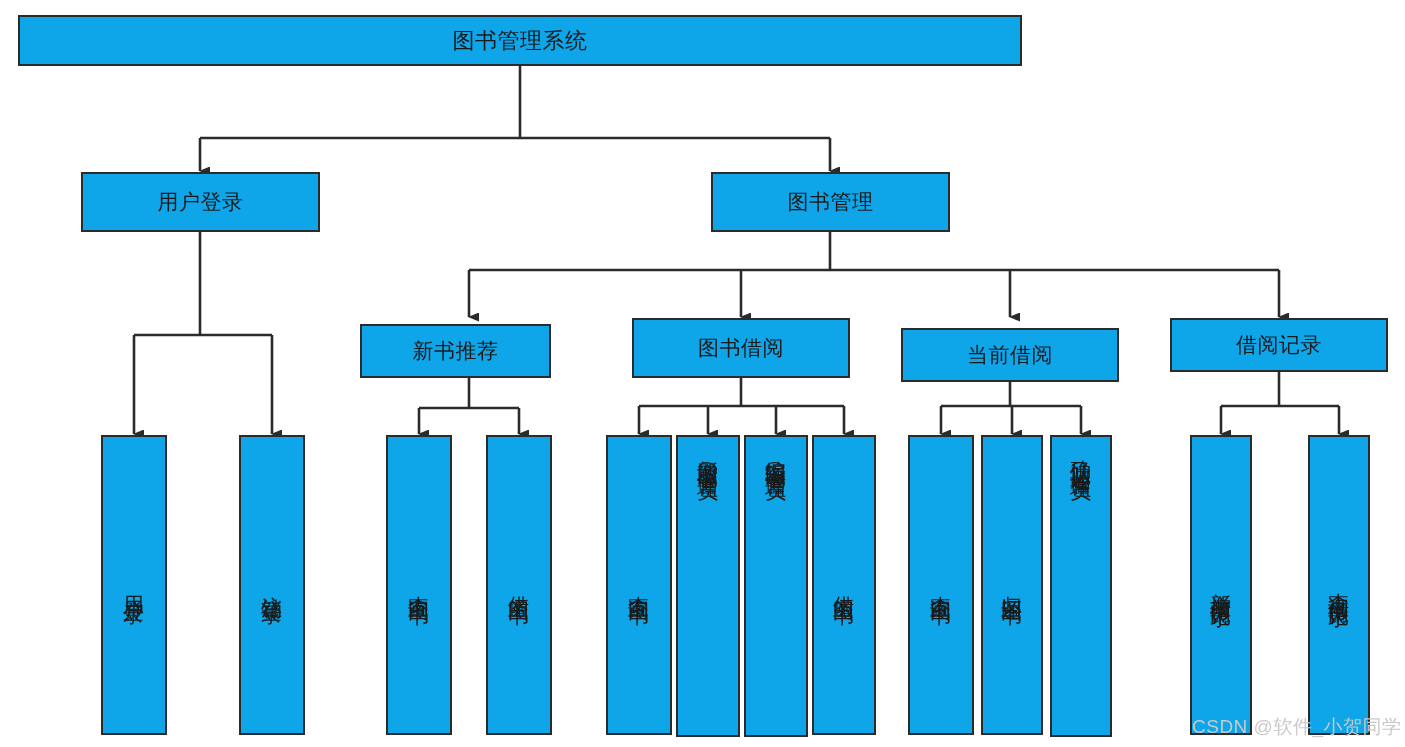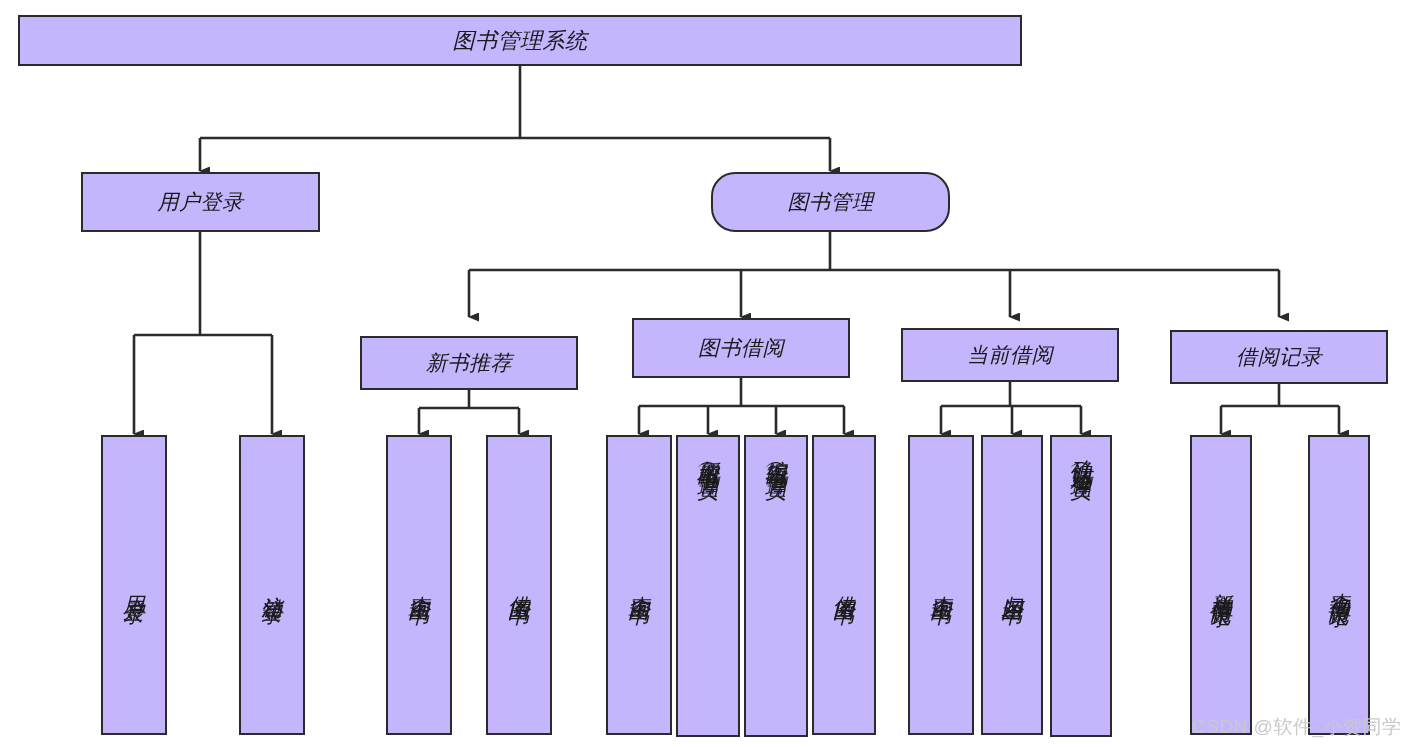--- a/index.html
+++ b/index.html
@@ -21,27 +21,26 @@
     position: absolute;
     left: 0;
     top: 0;
     width: 1405px;
     height: 747px;
     pointer-events: none;
   }
   .node {
     position: absolute;
     box-sizing: border-box;
-    background: #c4b5fd;
+    background: #0ea5e9;
     border: 2px solid #2b2b2b;
     display: flex;
     align-items: center;
     justify-content: center;
     color: #1a1a1a;
-    font-style: italic;
   }
   .node.root {
     border-width: 2px;
   }
   .node-label {
     display: block;
     text-align: center;
     line-height: 1.18;
     letter-spacing: 0.5px;
     white-space: pre;
@@ -124,33 +123,33 @@
       </g>
   </svg>
 
   <div id="node-layer">
       <div class="node horiz root" style="left: 18px; top: 15px; width: 1004px; height: 51px;">
         <span class="node-label">图书管理系统</span>
       </div>
       <div class="node horiz" style="left: 81px; top: 172px; width: 239px; height: 60px;">
         <span class="node-label">用户登录</span>
       </div>
-      <div class="node horiz" style="left: 711px; top: 172px; width: 239px; height: 60px; border-radius: 24px;">
+      <div class="node horiz" style="left: 711px; top: 172px; width: 239px; height: 60px;">
         <span class="node-label">图书管理</span>
       </div>
-      <div class="node horiz" style="left: 360px; top: 336px; width: 218px; height: 54px;">
+      <div class="node horiz" style="left: 360px; top: 324px; width: 191px; height: 54px;">
         <span class="node-label">新书推荐</span>
       </div>
       <div class="node horiz" style="left: 632px; top: 318px; width: 218px; height: 60px;">
         <span class="node-label">图书借阅</span>
       </div>
       <div class="node horiz" style="left: 901px; top: 328px; width: 218px; height: 54px;">
         <span class="node-label">当前借阅</span>
       </div>
-      <div class="node horiz" style="left: 1170px; top: 330px; width: 218px; height: 54px;">
+      <div class="node horiz" style="left: 1170px; top: 318px; width: 218px; height: 54px;">
         <span class="node-label">借阅记录</span>
       </div>
       <div class="node vert centered" style="left: 101px; top: 435px; width: 66px; height: 300px;">
         <span class="node-label">用户登录</span>
       </div>
       <div class="node vert centered" style="left: 239px; top: 435px; width: 66px; height: 300px;">
         <span class="node-label">注销登录</span>
       </div>
       <div class="node vert centered" style="left: 386px; top: 435px; width: 66px; height: 300px;">
         <span class="node-label">查询图书</span>

